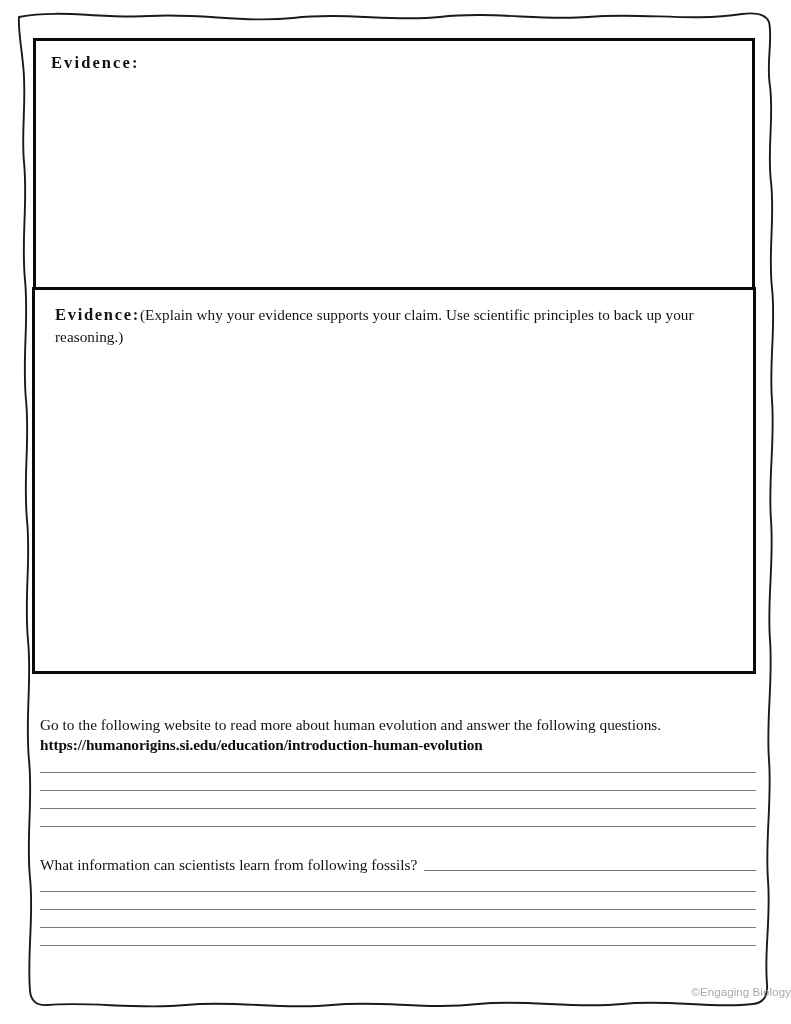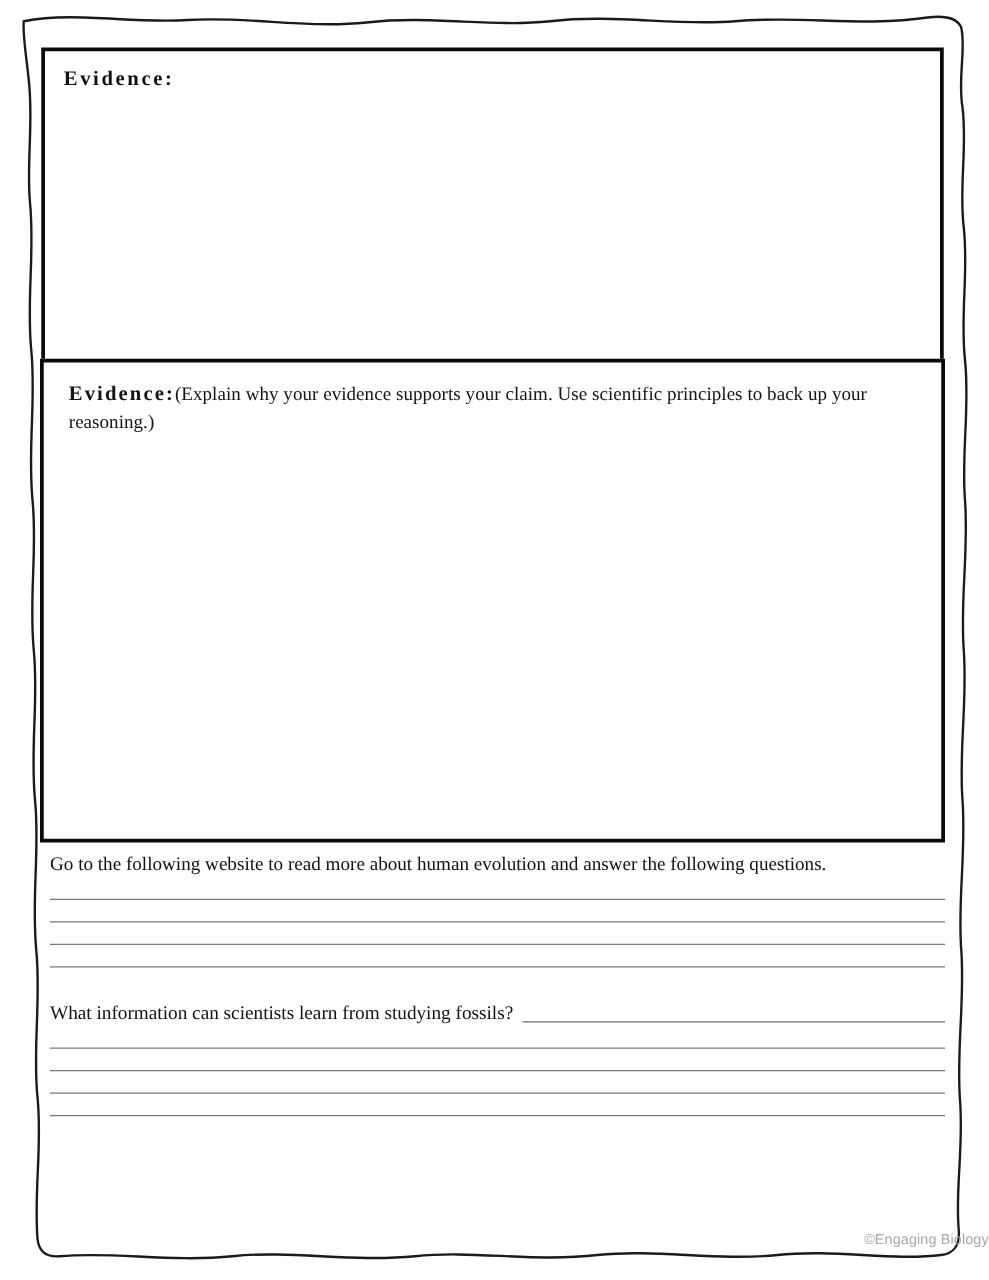--- a/index.html
+++ b/index.html
@@ -76,21 +76,21 @@
   #reasoning-text .hint {
     font-weight: normal;
     letter-spacing: 0.05px;
     font-size: 15.2px;
   }
 
   
   #lower {
     position: absolute;
     left: 40px;
-    top: 682px;
+    top: 715px;
     width: 716px;
   }
   .intro-line {
     font-size: 15.3px;
     line-height: 1.30;
     color: #121212;
     white-space: nowrap;
   }
   .intro-url {
     font-size: 15.3px;
@@ -194,33 +194,34 @@
   <div class="answer-box" id="reasoning-box">
     <div id="reasoning-text">
       <span class="lead">Evidence:</span><span class="hint">(Explain why your evidence supports your claim. Use scientific principles to back up your reasoning.)</span>
     </div>
   </div>
 
   <div id="lower">
 
     <div class="intro-line">Go to the following website to read more about human evolution and answer the following questions.</div>
 
+    <div class="intro-url">https://humanorigins.si.edu/education/introduction-human-evolution</div>
 
     <div class="qblock">
       <div class="ruleset">
         <div class="rule"></div>
         <div class="rule"></div>
         <div class="rule"></div>
         <div class="rule"></div>
       </div>
     </div>
 
     <div class="qblock second">
       <div class="qrow">
-        <span class="qtext">What information can scientists learn from studying fossils?</span>
+        <span class="qtext">What information can scientists learn from following fossils?</span>
         <span class="qrule"></span>
       </div>
       <div class="ruleset">
         <div class="rule"></div>
         <div class="rule"></div>
         <div class="rule"></div>
         <div class="rule"></div>
       </div>
     </div>
 

